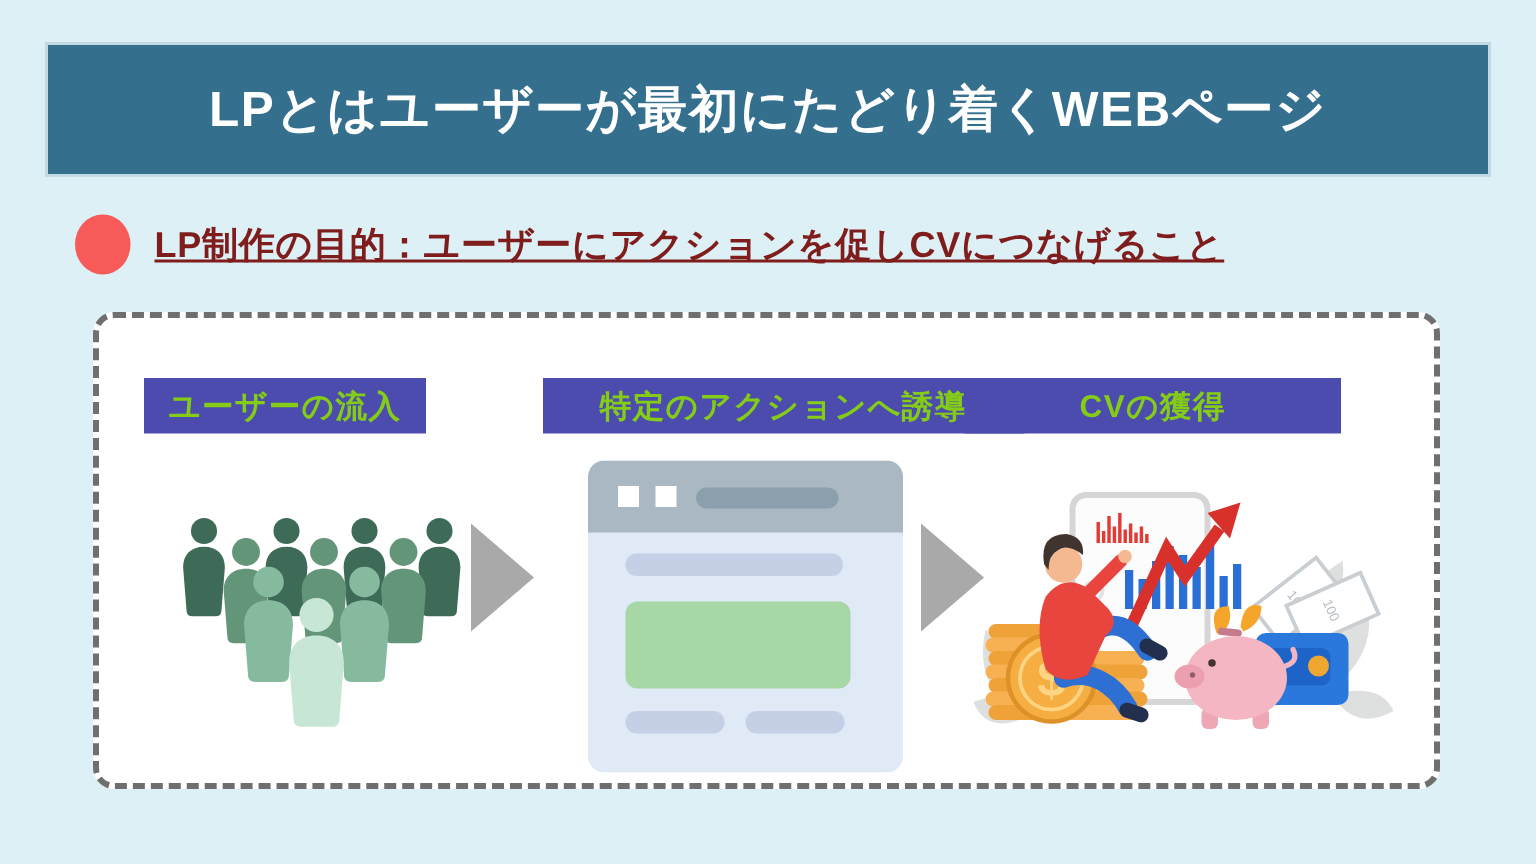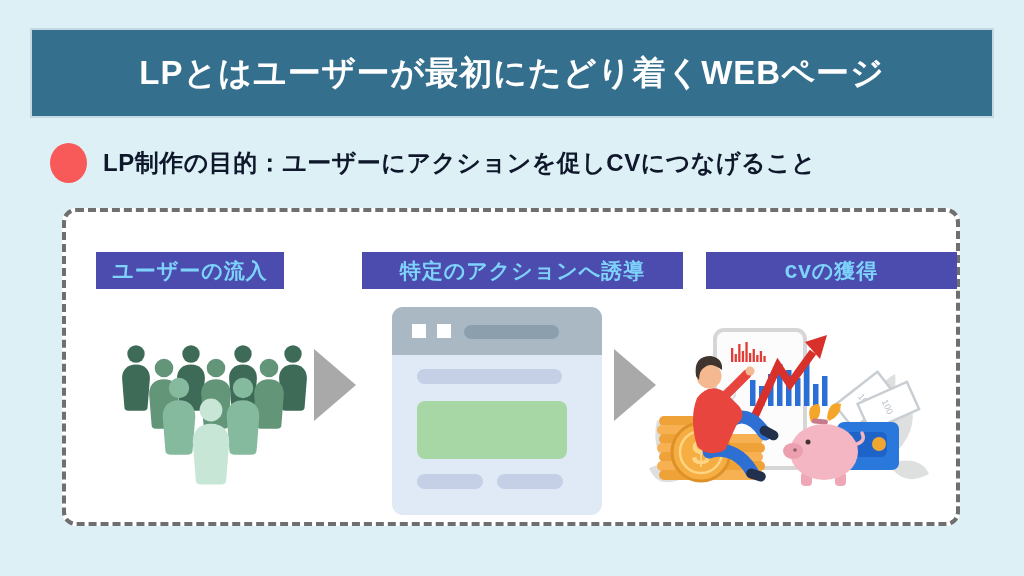--- a/index.html
+++ b/index.html
@@ -25,39 +25,39 @@
   
   .purpose {
     position: absolute; left: 50px; top: 142px; height: 42px;
     display: flex; align-items: center; gap: 16px;
   }
   .bullet {
     width: 37px; height: 40px; border-radius: 50%;
     background: #F85A5A; flex: 0 0 auto;
   }
   .purpose-text {
-    font-size: 24px; font-weight: bold; color: #0f172a; letter-spacing: 0.5px;
+    font-size: 24px; font-weight: bold; color: #7f1d1d; letter-spacing: 0.5px; text-decoration: underline;
   }
 
   
   .flow-box {
     position: absolute; left: 62px; top: 208px; width: 898px; height: 318px;
     background: #ffffff;
     border: 4px dashed #6F6F6F;
     border-radius: 14px;
   }
   .step-label {
     position: absolute; top: 40px; height: 37px;
-    background: #4C4CAE; color: #7dd3fc;
+    background: #4C4CAE; color: #84cc16;
     font-size: 21px; font-weight: bold; letter-spacing: 1px;
     display: flex; align-items: center; justify-content: center;
   }
   .label-1 { left: 30px;  width: 188px; }
   .label-2 { left: 296px; width: 321px; }
-  .label-3 { left: 640px; width: 251px; font-family: Liberation Mono, monospace; }
+  .label-3 { left: 577px; width: 251px; }
 
   .illus { position: absolute; }
   .illus-crowd   { left: 45px;  top: 112px; width: 200px; height: 168px; }
   .illus-webpage { left: 326px; top: 95px;  width: 210px; height: 208px; }
   .illus-cv      { left: 583px; top: 92px;  width: 313px; height: 222px; }
 
   .flow-arrow {
     position: absolute; top: 137px; width: 0; height: 0;
     border-left: 42px solid #A9A9A9;
     border-top: 36px solid transparent;

